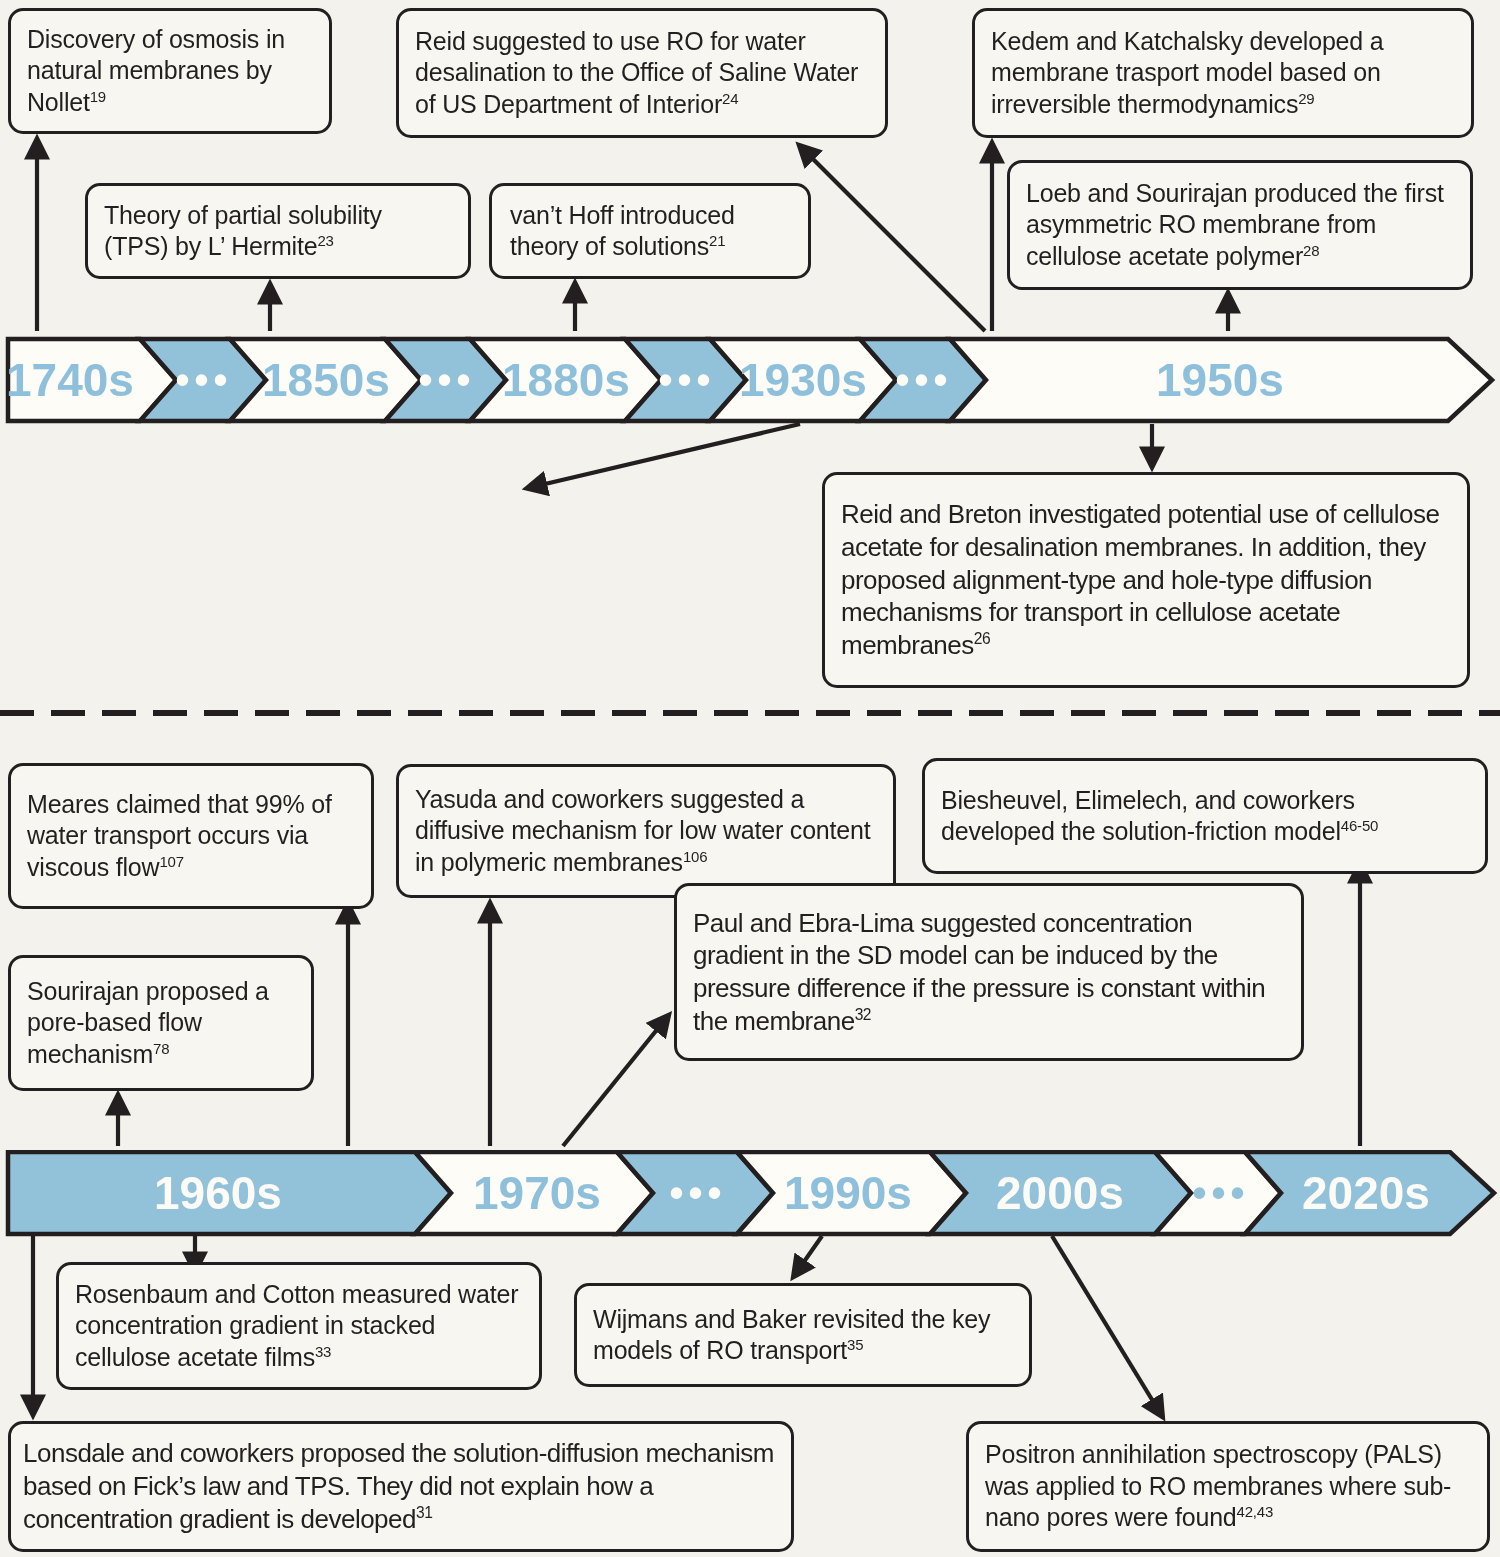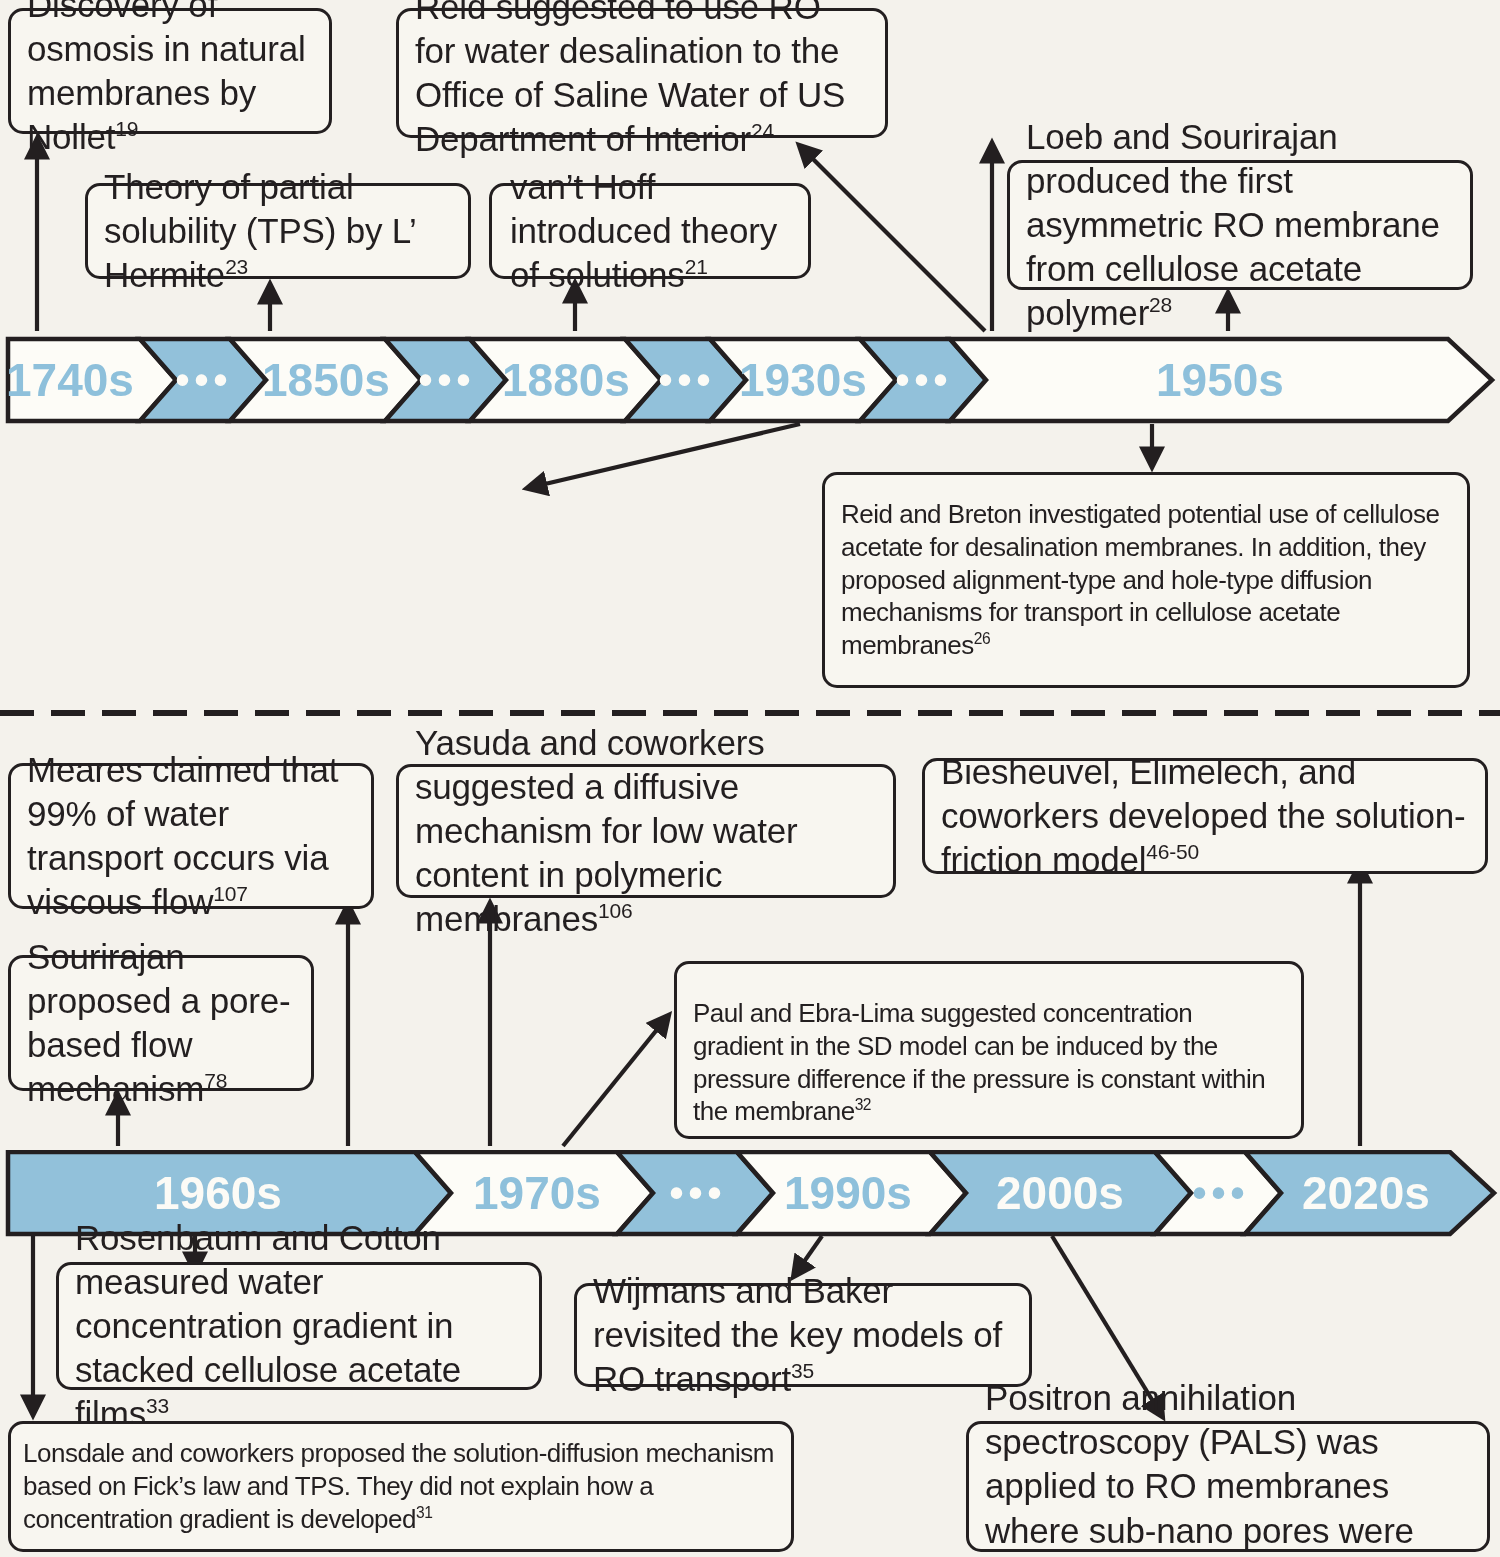--- a/index.html
+++ b/index.html
@@ -6,21 +6,21 @@
   body { background:#f4f2ec; font-family:"Liberation Sans", sans-serif; color:#231f20; }
   #stage {
     position:relative; width:1500px; height:1557px;
     background:#f4f2ec; overflow:hidden;
   }
   .box {
     position:absolute; box-sizing:border-box;
     border:3.5px solid #231f20; border-radius:15px;
     background:#f8f6f0; padding:8px 16px;
     display:flex; align-items:center;
-    font-size:35px; line-height:1.26; color:#231f20;
+    font-size:25px; line-height:1.26; color:#231f20;
     letter-spacing:-0.2px;
   }
   .box.condensed { font-size:26px; letter-spacing:-0.5px; }
   .box .inner { margin:0; }
   sup { font-size:60%; line-height:0; }
   svg { position:absolute; left:0; top:0; }
   .seg-white { fill:#fdfcf7; stroke:#231f20; stroke-width:4.5; stroke-linejoin:miter; }
   .seg-blue  { fill:#92c1da; stroke:#231f20; stroke-width:4.5; stroke-linejoin:miter; }
   .decade { font-family:"Liberation Sans", sans-serif; font-weight:bold; font-size:46px; text-anchor:middle; }
   .decade.on-white { fill:#8ec0db; }
@@ -74,20 +74,23 @@
   </div>
 
   <div class="box" style="left:396px; top:8px; width:492px; height:130px;">
     <p class="inner"><span>Reid suggested to use RO for water desalination to the Office of Saline Water of US Department of Interior</span><sup>24</sup></p>
   </div>
 
   <div class="box" style="left:489px; top:183px; width:322px; height:96px;padding-left:18px;">
     <p class="inner"><span>van’t Hoff introduced theory of solutions</span><sup>21</sup></p>
   </div>
 
+  <div class="box" style="left:972px; top:8px; width:502px; height:130px;">
+    <p class="inner"><span>Kedem and Katchalsky developed a membrane trasport model based on irreversible thermodynamics</span><sup>29</sup></p>
+  </div>
 
   <div class="box" style="left:1007px; top:160px; width:466px; height:130px;">
     <p class="inner"><span>Loeb and Sourirajan produced the first asymmetric RO membrane from cellulose acetate polymer</span><sup>28</sup></p>
   </div>
 
   <svg style="top:335px;" width="1500" height="94" viewBox="0 0 1500 94">
     <polygon class="seg-white" points="8,4 140,4 176,45 140,86 8,86"></polygon>
     <polygon class="seg-blue" points="140,4 230,4 266,45 230,86 140,86 176,45"></polygon>
     <polygon class="seg-white" points="230,4 385,4 421,45 385,86 230,86 266,45"></polygon>
     <polygon class="seg-blue" points="385,4 470,4 506,45 470,86 385,86 421,45"></polygon>
@@ -121,21 +124,21 @@
   </div>
 
   <div class="box" style="left:922px; top:758px; width:566px; height:116px;">
     <p class="inner"><span>Biesheuvel, Elimelech, and coworkers developed the solution-friction model</span><sup>46-50</sup></p>
   </div>
 
   <div class="box" style="left:8px; top:955px; width:306px; height:136px;">
     <p class="inner"><span>Sourirajan proposed a pore-based flow mechanism</span><sup>78</sup></p>
   </div>
 
-  <div class="box condensed" style="left:674px; top:961px; width:630px; height:178px;align-items:flex-end;">
+  <div class="box condensed" style="left:674px; top:883px; width:630px; height:178px;">
     <p class="inner"><span>Paul and Ebra-Lima suggested concentration gradient in the SD model can be induced by the pressure difference if the pressure is constant within the membrane</span><sup>32</sup></p>
   </div>
 
   <svg style="top:1150px;" width="1500" height="92" viewBox="0 0 1500 92">
     <polygon class="seg-blue" points="8,2 415,2 451,43 415,84 8,84"></polygon>
     <polygon class="seg-white" points="415,2 617,2 653,43 617,84 415,84 451,43"></polygon>
     <polygon class="seg-blue" points="617,2 737,2 773,43 737,84 617,84 653,43"></polygon>
     <polygon class="seg-white" points="737,2 930,2 966,43 930,84 737,84 773,43"></polygon>
     <polygon class="seg-blue" points="930,2 1155,2 1191,43 1155,84 930,84 966,43"></polygon>
     <polygon class="seg-white" points="1155,2 1245,2 1281,43 1245,84 1155,84 1191,43"></polygon>

